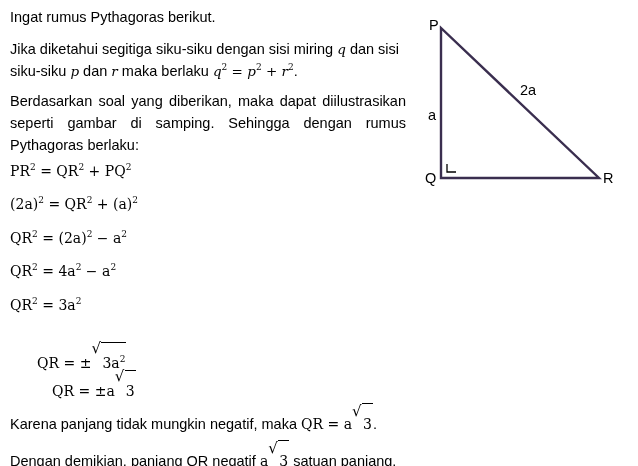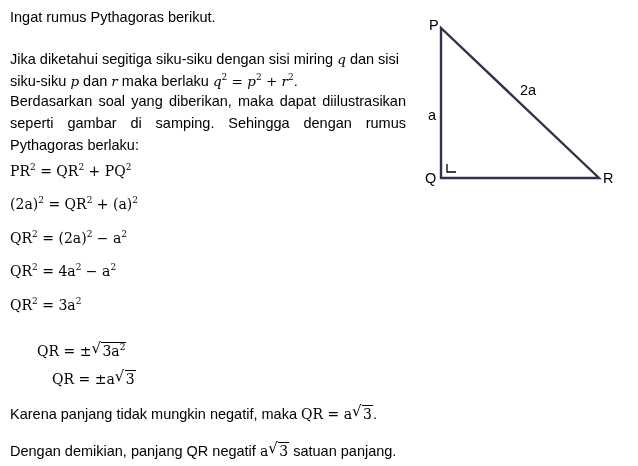--- a/index.html
+++ b/index.html
@@ -7,30 +7,30 @@
     .txt { position: absolute; left: 10px; font-family: "Liberation Sans", sans-serif; font-size: 14.5px; line-height: 22px; white-space: nowrap; }
     .para { position: absolute; left: 10px; width: 396px; font-family: "Liberation Sans", sans-serif; font-size: 14.5px; line-height: 22px; }
     .justify { text-align: justify; text-align-last: left; }
     .m { font-family: "DejaVu Serif", "Liberation Serif", serif; font-style: italic; font-size: 13.5px; }
     .mu { font-family: "DejaVu Serif", "Liberation Serif", serif; font-style: normal; font-size: 13.5px; }
     .eq { position: absolute; left: 10px; font-family: "DejaVu Serif", "Liberation Serif", serif; font-size: 14px; white-space: nowrap; }
     .eq .i { }
     sup { font-size: 9px; vertical-align: 6px; line-height: 0; font-style: normal; }
     .sqrt { display: inline-block; position: relative; padding-left: 10px; }
     .sqrt .rad { position: absolute; left: 0; top: -3px; font-style: normal; font-size: 15px; }
-    .sqrt .body { border-top: 1.2px solid #000; padding: 0 1px; display: inline-block; line-height: 16px; }
+    .sqrt .body { border-top: 1.2px solid #000; padding: 12px 1px; display: inline-block; line-height: 16px; }
     .lbl { position: absolute; font-family: "Liberation Sans", sans-serif; font-size: 14.5px; }
     svg.tri { position: absolute; left: 0; top: 0; }
   </style>
 </head>
 <body>
 
 <div class="txt" style="top:6px;">Ingat rumus Pythagoras berikut.</div>
 
-<div class="para" style="top:48px;">
+<div class="para" style="top:38px;">
   <span>Jika diketahui segitiga siku-siku dengan sisi miring </span><span class="m">q</span><span> dan sisi siku-siku </span><span class="m">p</span><span> dan </span><span class="m">r</span><span> maka berlaku </span><span class="m"><span>q</span><sup>2</sup><span class="mu"> = </span><span>p</span><sup>2</sup><span class="mu"> + </span><span>r</span><sup>2</sup></span><span>.</span>
 </div>
 
 <div class="para justify" style="top:90px;">Berdasarkan soal yang diberikan, maka dapat diilustrasikan seperti gambar di samping. Sehingga dengan rumus Pythagoras berlaku:</div>
 
 <div class="eq" style="top:163px;">
   <span class="i">PR</span><sup>2</sup><span> = </span><span class="i">QR</span><sup>2</sup><span> + </span><span class="i">PQ</span><sup>2</sup>
 </div>
 
 <div class="eq" style="top:196px;text-align:right;">

